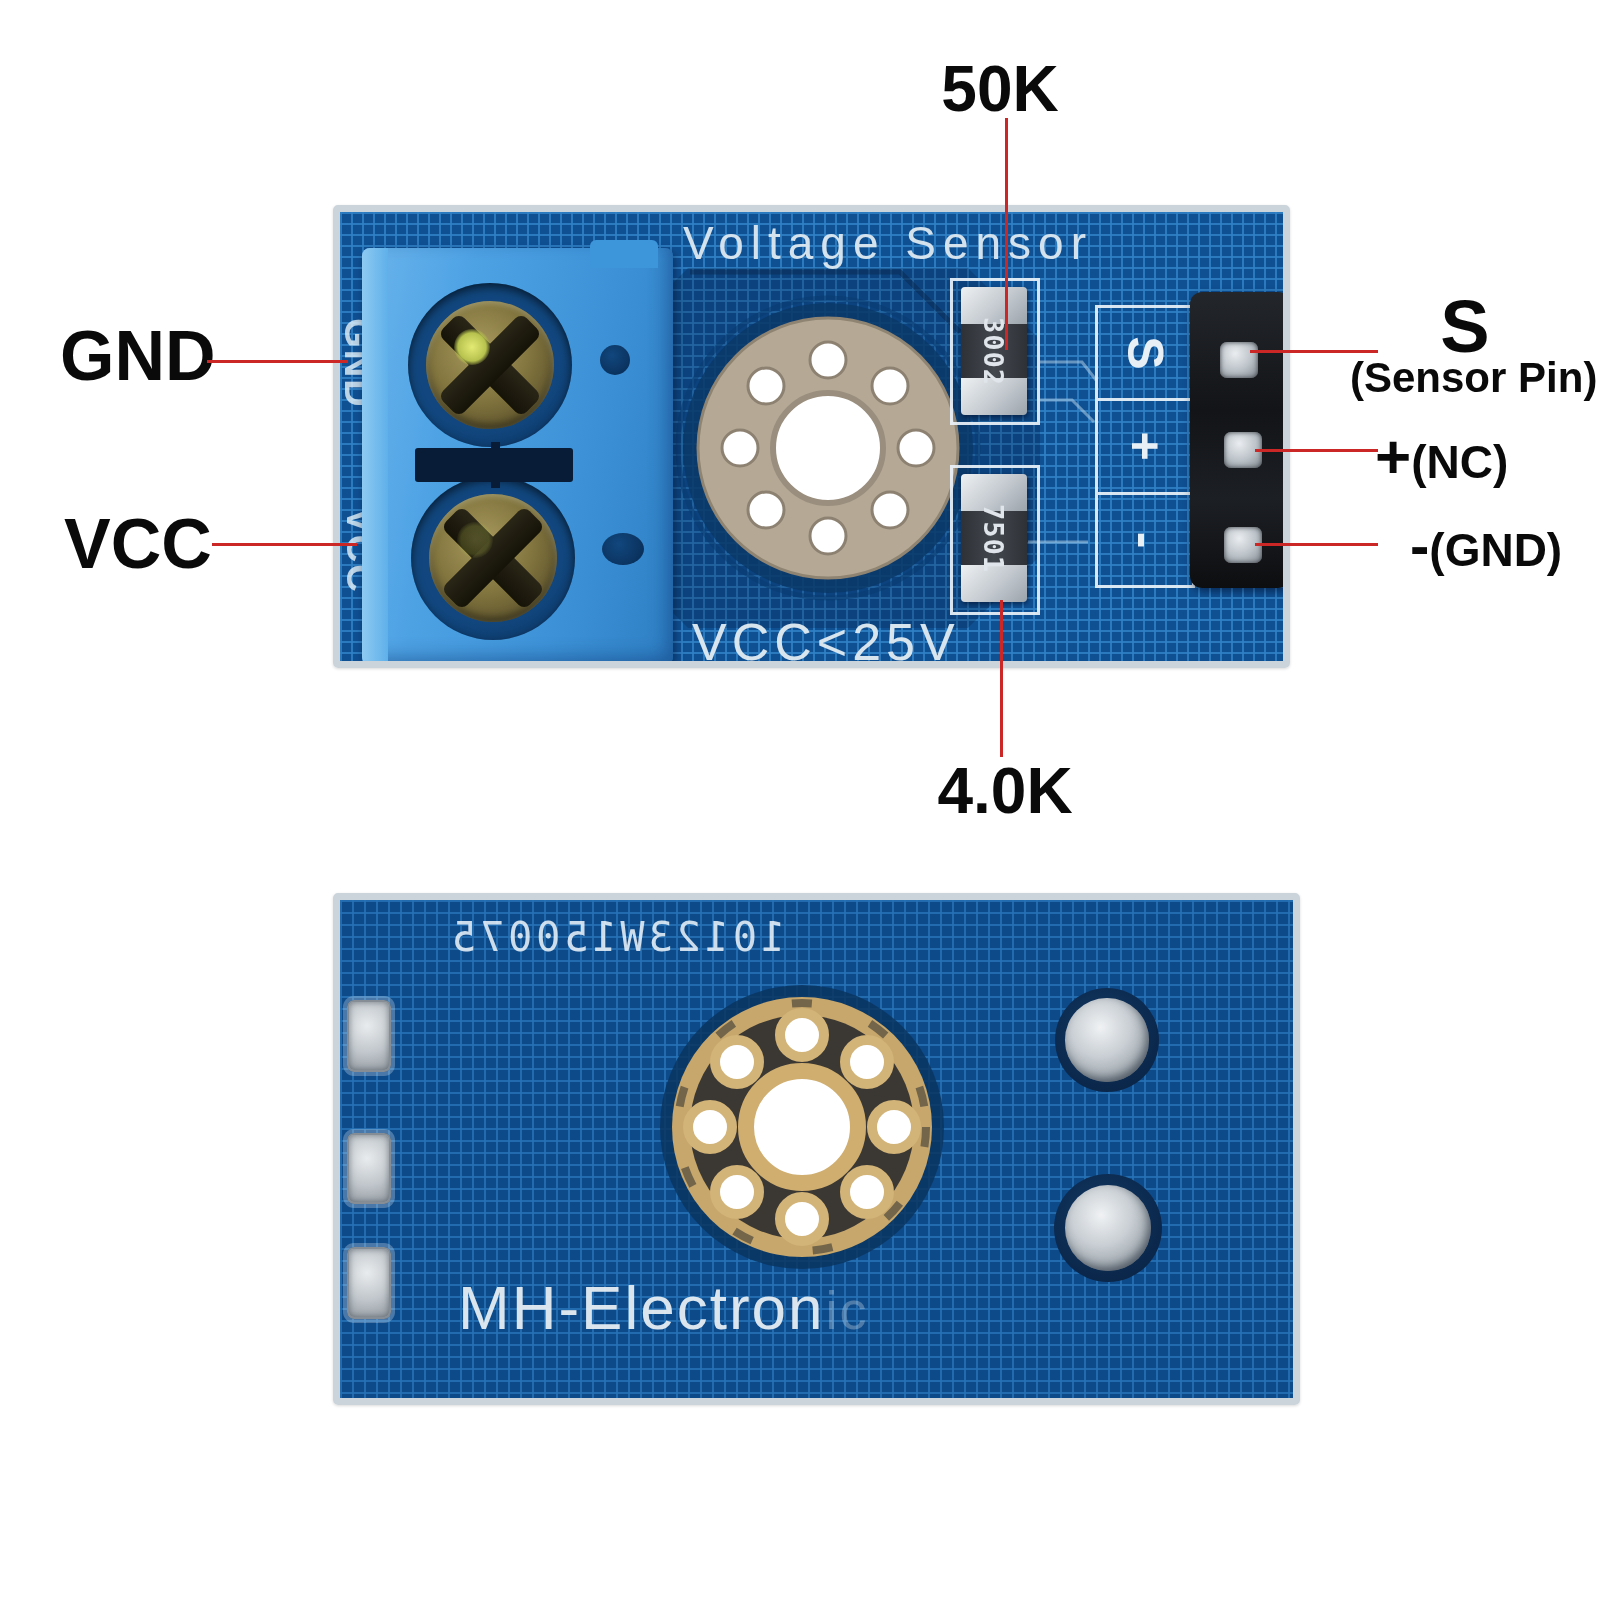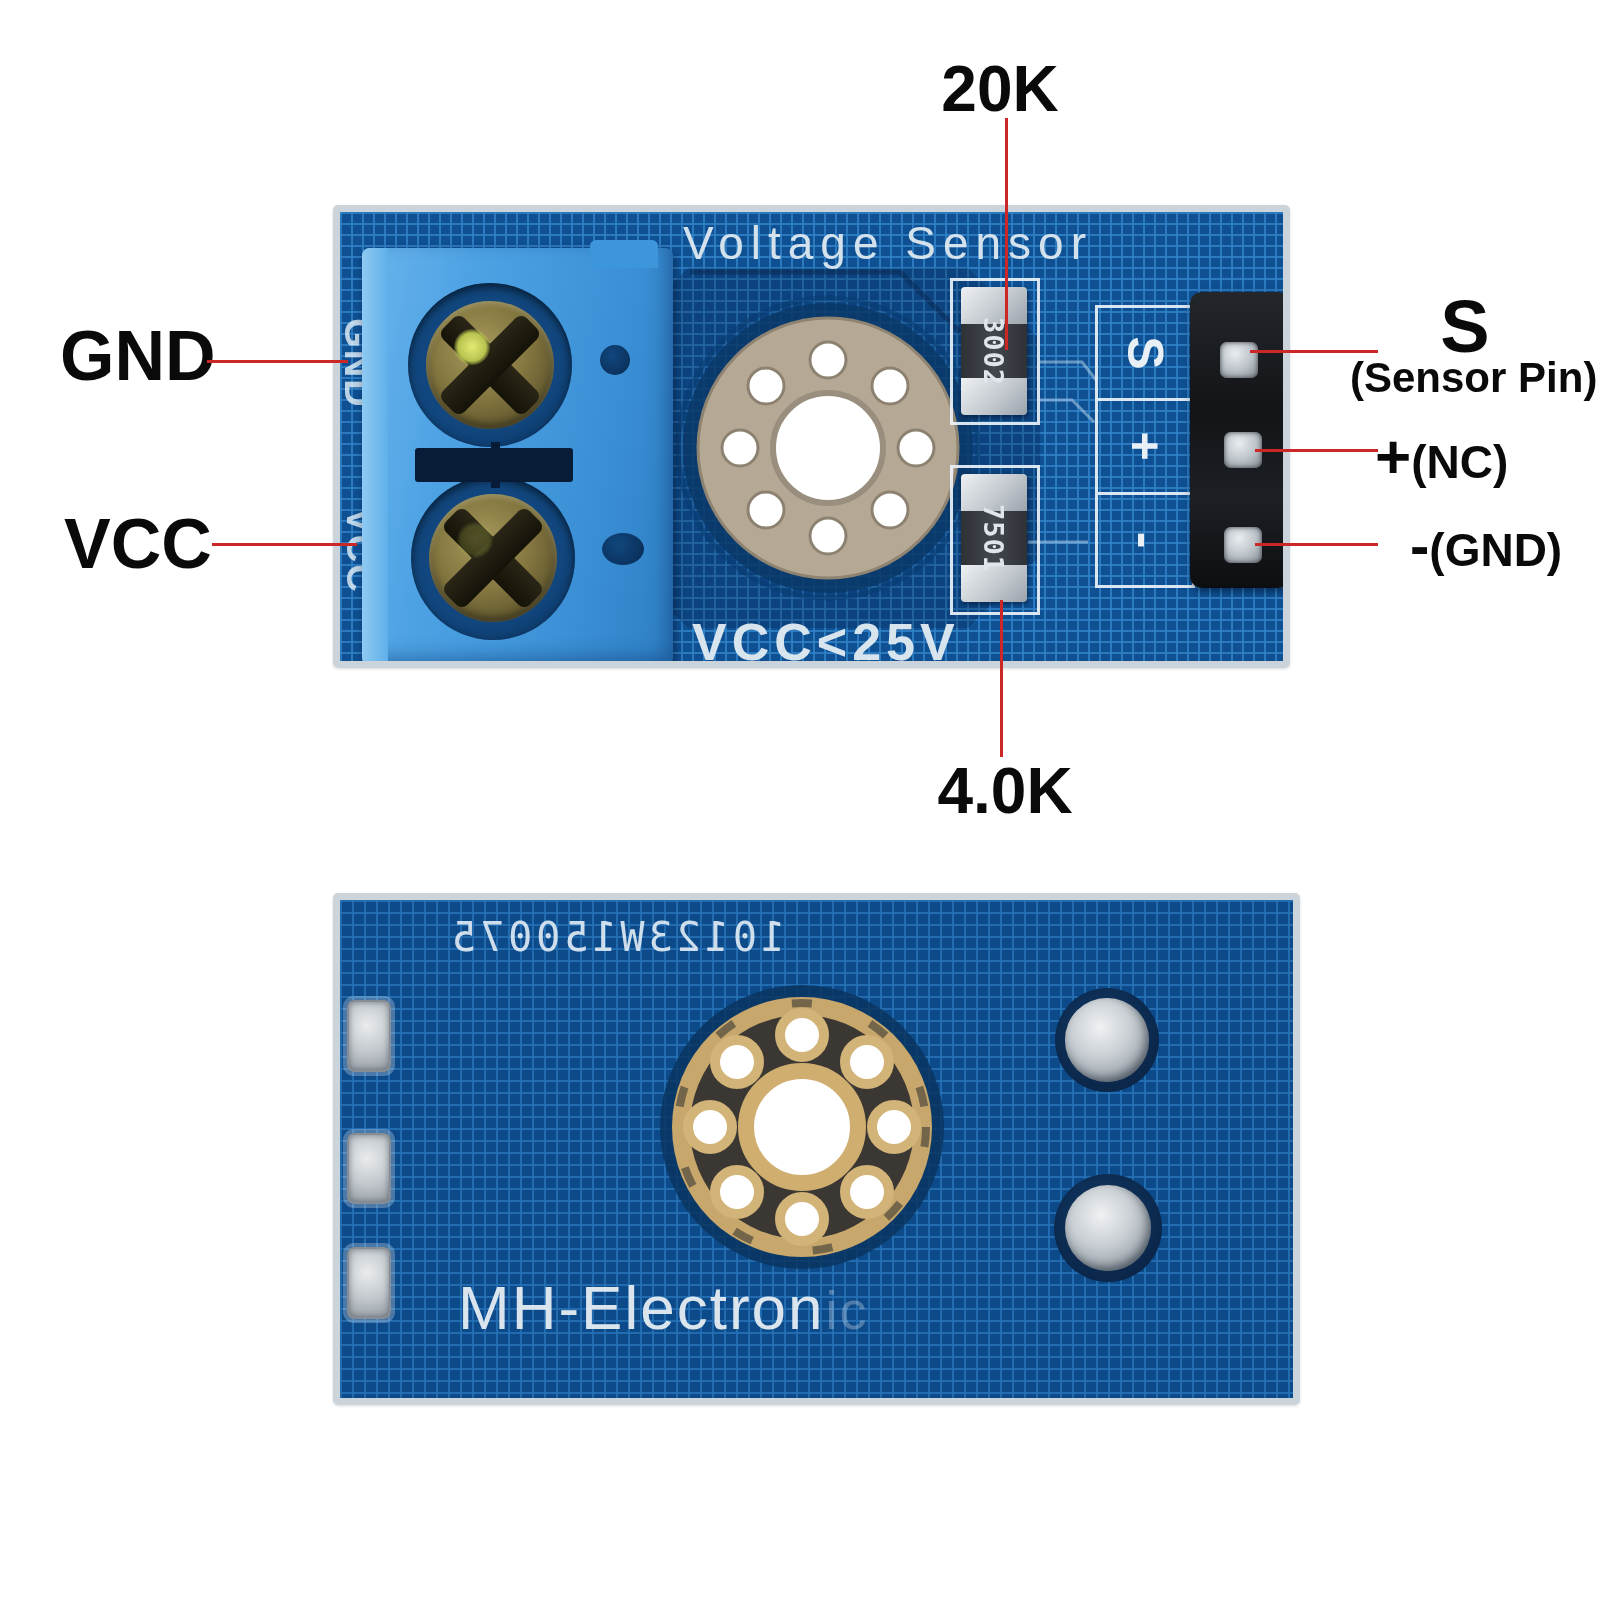--- a/index.html
+++ b/index.html
@@ -16,21 +16,21 @@
     background-image:linear-gradient(rgba(48,129,198,.85) 2.5px,transparent 2.5px),
                      linear-gradient(90deg,rgba(48,129,198,.85) 2.5px,transparent 2.5px);
     background-size:11px 11px;}
   .pcb-back{background-color:#0d4a89;
     background-image:linear-gradient(rgba(38,115,184,.8) 2.5px,transparent 2.5px),
                      linear-gradient(90deg,rgba(38,115,184,.8) 2.5px,transparent 2.5px);
     background-size:12px 12px;}
 
   .silk{position:absolute;color:#e2ecf3;white-space:nowrap;}
   .silk-title{left:343px;top:4px;font-size:46px;letter-spacing:7px;opacity:.93;}
-  .silk-warning{left:352px;top:400px;font-size:52px;font-weight:bold;letter-spacing:5px;opacity:.95;text-align:center;}
+  .silk-warning{left:352px;top:400px;font-size:52px;font-weight:normal;letter-spacing:5px;opacity:.95;text-align:center;}
   .silk-vert{display:flex;align-items:center;justify-content:center;
              color:rgba(230,242,250,.8);font-size:38px;font-weight:bold;}
   .silk-vert span{transform:rotate(90deg);letter-spacing:2px;}
   .silk-gnd{left:-4px;top:88px;width:42px;height:126px;}
   .silk-vcc{left:-2px;top:282px;width:42px;height:112px;}
 
   
   .traces{position:absolute;inset:0;pointer-events:none;}
 
   
@@ -263,21 +263,21 @@
         <div class="joint-blob"></div>
       </div>
 
       <div class="brand">
         <span>MH-Electron</span><span class="brand-faded">ic</span>
       </div>
 
     </div>
   </div>
 
-  <div class="ann ann-30k">20K</div>
+  <div class="ann ann-30k">50K</div>
   <div class="ann ann-75k">4.0K</div>
   <div class="ann ann-gnd">GND</div>
   <div class="ann ann-vcc">VCC</div>
   <div class="ann ann-s">S</div>
   <div class="ann ann-s-sub">(Sensor Pin)</div>
   <div class="ann ann-plus"><span class="big">+</span><span>(NC)</span></div>
   <div class="ann ann-minus"><span class="big">-</span><span>(GND)</span></div>
 
   <div class="rline rl-30k"></div>
   <div class="rline rl-75k"></div>

